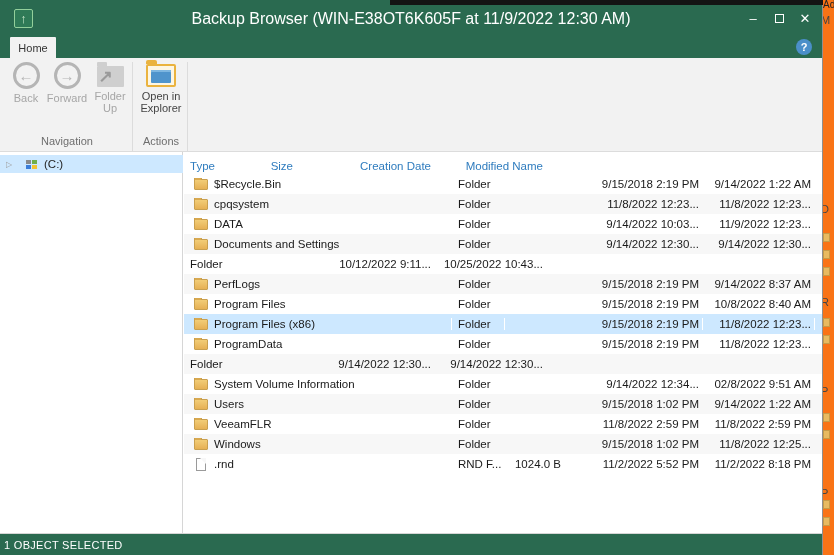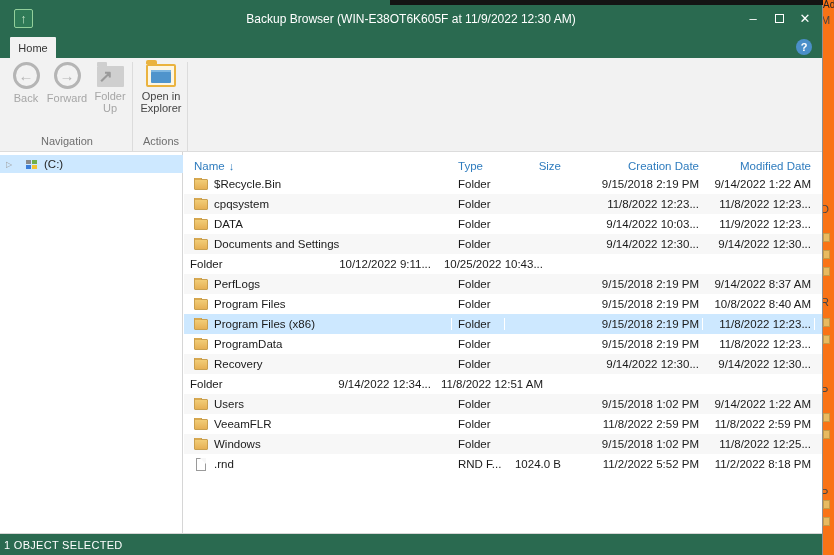--- a/index.html
+++ b/index.html
@@ -22,21 +22,21 @@
   .black-strip { position:absolute; left:390px; top:0; width:433px; height:5px;
                  background:#141414; z-index:5; }
 
   
   .titlebar { position:absolute; left:0; top:0; width:100%; height:37px;
               background:#2a6a50; display:flex; align-items:center; }
   .app-icon { position:absolute; left:14px; top:9px; width:19px; height:19px;
               border:1px solid #93cf9b; background:#2f7a57; border-radius:2px;
               display:flex; align-items:center; justify-content:center;
               color:#cdeccd; font-size:13px; font-weight:bold; line-height:1; }
-  .title-text { width:100%; text-align:center; color:#fff; font-size:12px; }
+  .title-text { width:100%; text-align:center; color:#fff; font-size:16px; }
   .win-controls { position:absolute; right:4px; top:7px; display:flex; z-index:6; }
   .win-btn { width:26px; height:22px; display:flex; align-items:center; justify-content:center;
              color:#fff; font-size:13px; cursor:default; }
   .maxbox { width:9px; height:9px; border:1px solid #fff; display:inline-block; }
 
   
   .tabstrip { position:absolute; left:0; top:37px; width:100%; height:21px; background:#2a6a50; }
   .tab { position:absolute; left:10px; top:0; width:46px; height:21px; background:#f2f2f2;
          display:flex; align-items:center; justify-content:center;
          font-size:11px; color:#333; border-top-left-radius:1px; border-top-right-radius:1px; }
@@ -194,28 +194,24 @@
               <i class="q3"></i>
               <i class="q4"></i>
             </span>
           <span>(C:)</span>
         </div>
       </div>
 
       <div class="filelist">
         <div class="list-header">
           <div class="flex-row">
-            <div class="c-name">
-              <span>Name</span>
-              <span class="sort-arrow">↓</span>
-            </div>
             <div class="c-type">Type</div>
             <div class="c-size">Size</div>
             <div class="c-created">Creation Date</div>
-            <div class="c-modified">Modified Date</div>
+            <div class="c-modified">Modified Name</div>
           </div>
         </div>
         <div>
   <div class="row flex-row">
     <div class="c-name">
                 <span class="row-icon fold-ic"></span>
                 <span class="txt">$Recycle.Bin</span>
               </div>
     <div class="c-type">Folder</div>
     <div class="c-size"></div>
@@ -301,35 +297,35 @@
                 <span class="row-icon fold-ic"></span>
                 <span class="txt">ProgramData</span>
               </div>
     <div class="c-type">Folder</div>
     <div class="c-size"></div>
     <div class="c-created">9/15/2018 2:19 PM</div>
     <div class="c-modified">11/8/2022 12:23...</div>
   </div>
 
   <div class="row flex-row alt">
-    <div class="c-name">
-                <span class="row-icon fold-ic"></span>
-                <span class="txt">Recovery</span>
-              </div>
     <div class="c-type">Folder</div>
     <div class="c-size"></div>
     <div class="c-created">9/14/2022 12:30...</div>
     <div class="c-modified">9/14/2022 12:30...</div>
   </div>
 
   <div class="row flex-row">
+    <div class="c-name">
+                <span class="row-icon fold-ic"></span>
+                <span class="txt">System Volume Information</span>
+              </div>
     <div class="c-type">Folder</div>
     <div class="c-size"></div>
     <div class="c-created">9/14/2022 12:34...</div>
-    <div class="c-modified">11/8/2022 12:51 AM</div>
+    <div class="c-modified">02/8/2022 9:51 AM</div>
   </div>
 
   <div class="row flex-row alt">
     <div class="c-name">
                 <span class="row-icon fold-ic"></span>
                 <span class="txt">Users</span>
               </div>
     <div class="c-type">Folder</div>
     <div class="c-size"></div>
     <div class="c-created">9/15/2018 1:02 PM</div>

